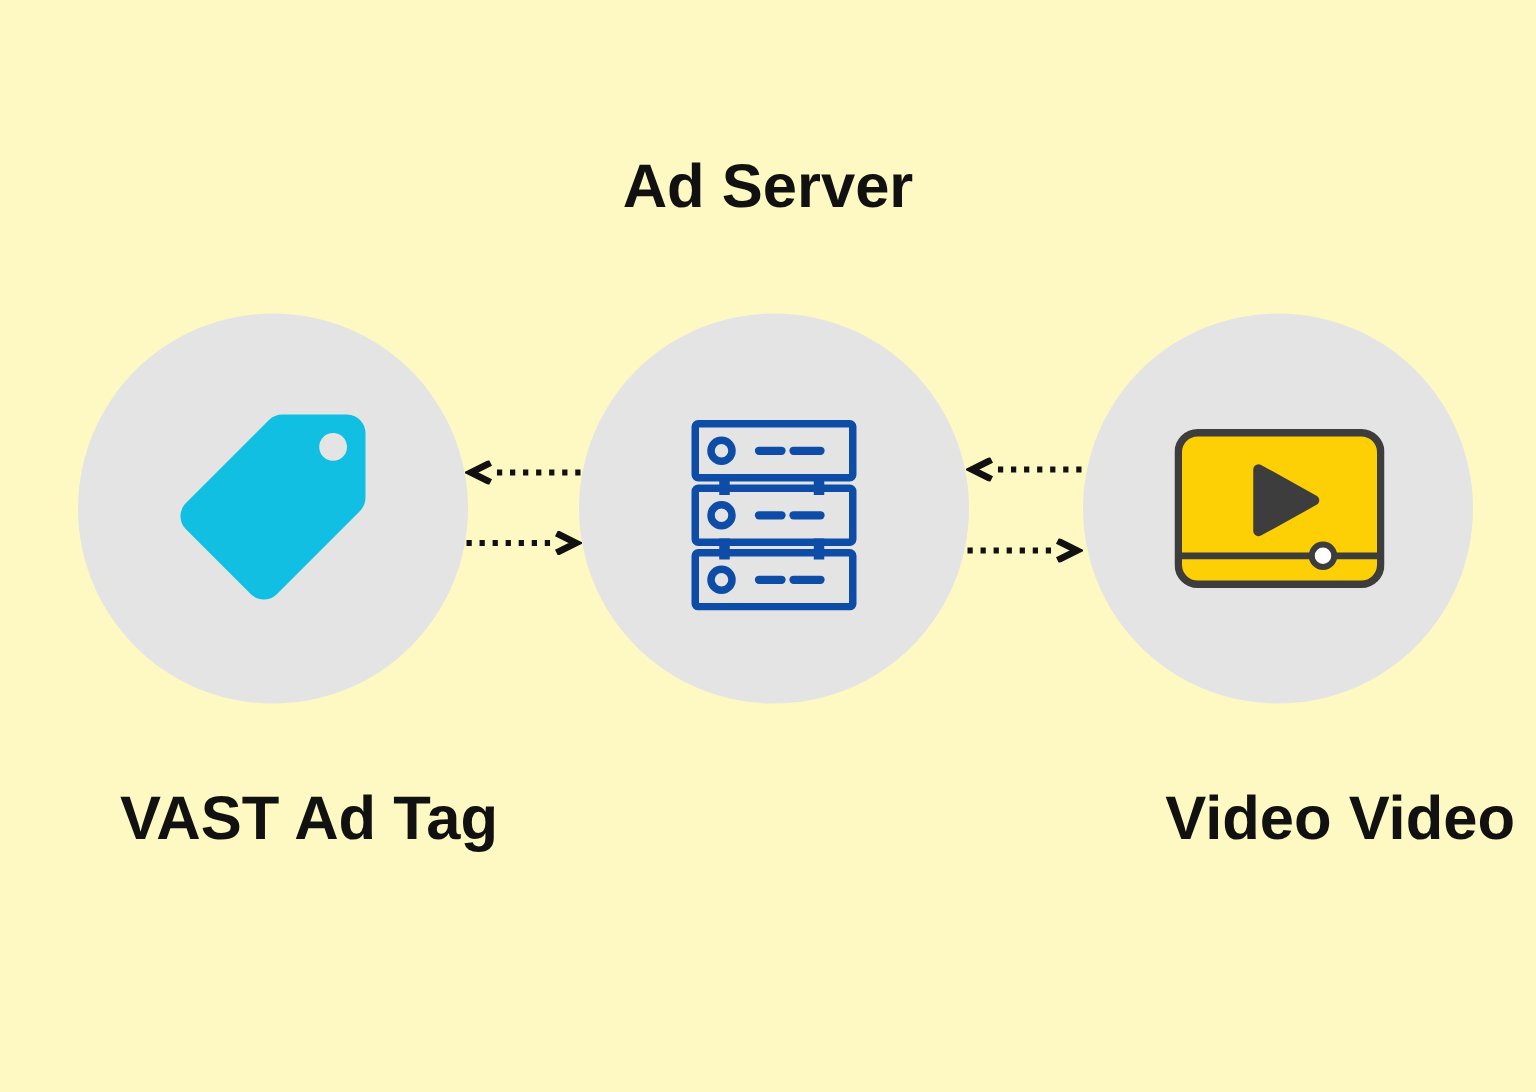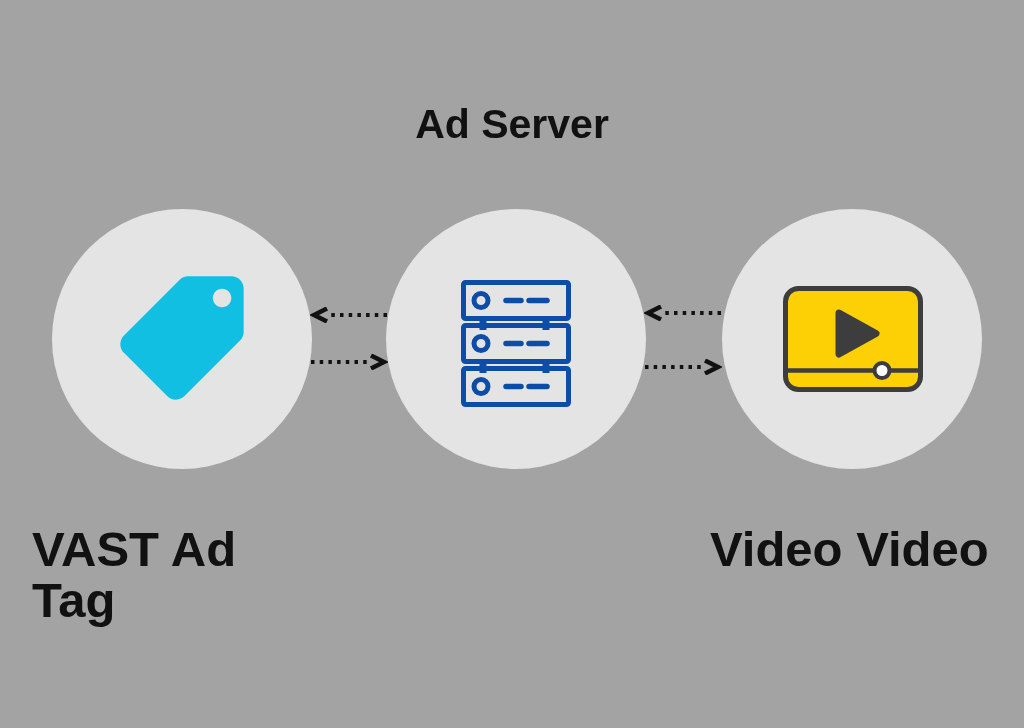--- a/index.html
+++ b/index.html
@@ -2,21 +2,21 @@
 <html><head>
 <meta charset="utf-8">
 <style>
   html, body { margin: 0; padding: 0; }
   body { font-family: "Liberation Sans", "DejaVu Sans", sans-serif; }
 
   .canvas {
     position: relative;
     width: 1024px;
     height: 728px;
-    background: #a3a3a3;
+    background: #fef9c3;
     overflow: hidden;
   }
 
   .diagram-title {
     position: absolute;
     top: 103px;
     left: 0;
     width: 1024px;
     text-align: center;
     font-size: 41px;
@@ -37,22 +37,22 @@
   .node-circle.left   { left: 52px; }
   .node-circle.center { left: 386px; }
   .node-circle.right  { left: 722px; }
 
   .icon-abs { position: absolute; }
 
   .node-label {
     position: absolute;
     top: 524px;
     width: 300px;
-    text-align: left;
-    font-size: 49px;
+    text-align: right;
+    font-size: 41px;
     font-weight: 700;
     color: #111111;
     line-height: 1.05;
   }
   .node-label.left  { left: 32px; }
   .node-label.right { left: 710px; }
 
   .arrow {
     position: absolute;
     width: 78px;

